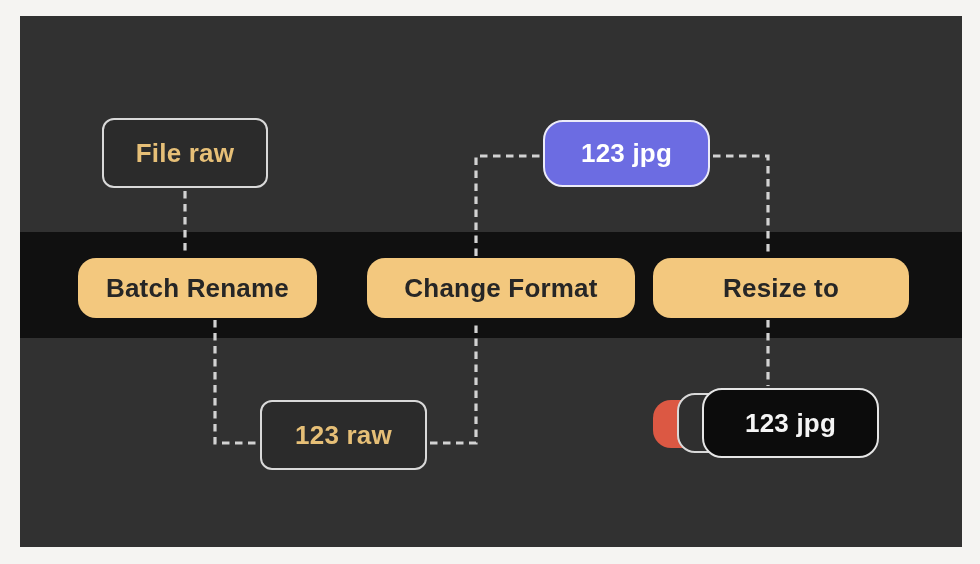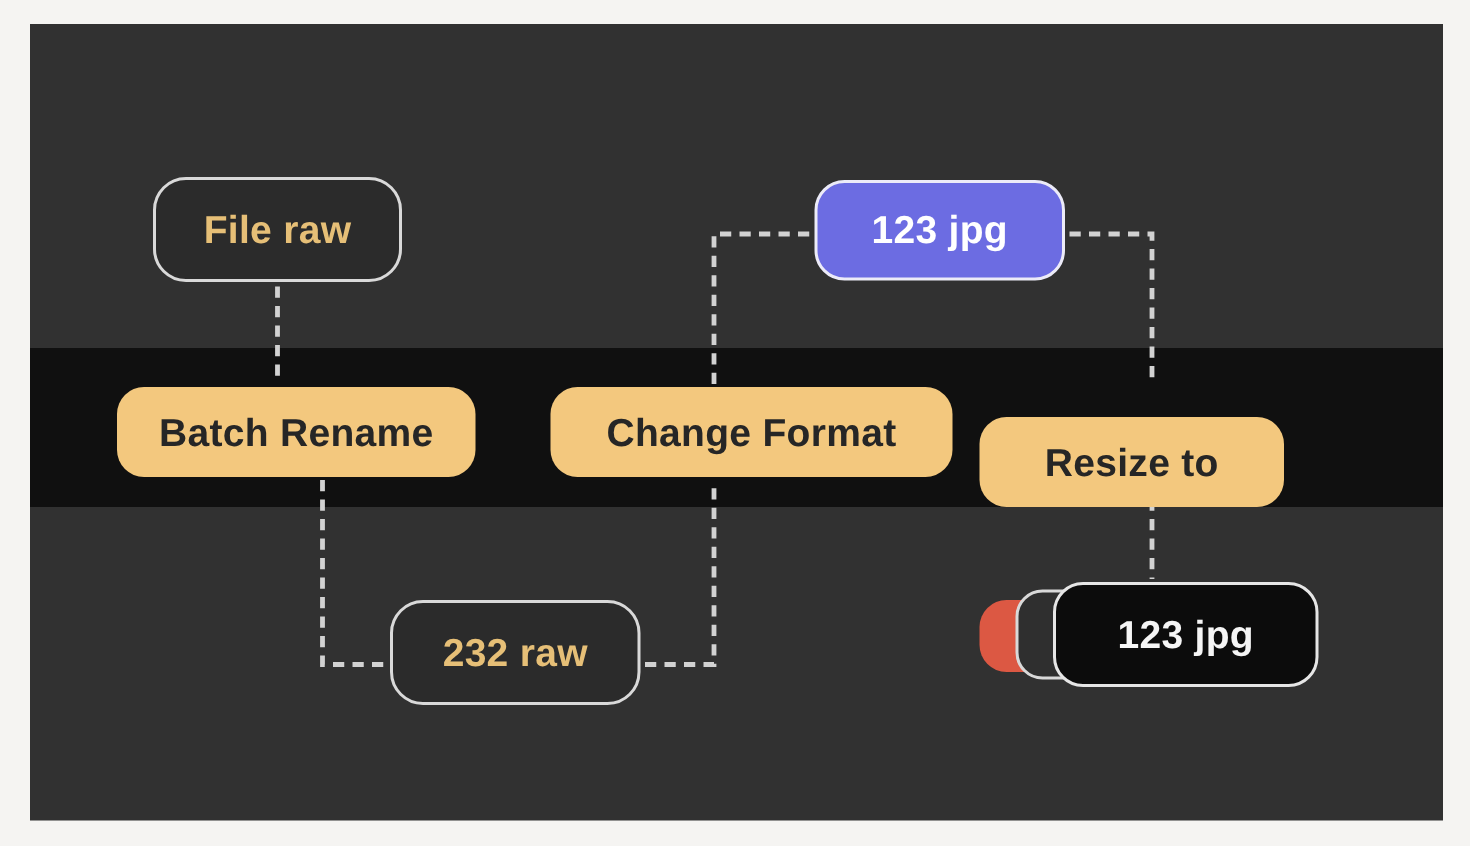--- a/index.html
+++ b/index.html
@@ -69,21 +69,21 @@
   }
   .node-action {
     background: var(--node-orange-bg);
     color: var(--node-orange-text);
     border-radius: 18px;
   }
   .node-outline {
     background: var(--node-outline-bg);
     border: 2.5px solid var(--node-outline-border);
     color: var(--node-outline-text);
-    border-radius: 22px;
+    border-radius: 12px;
   }
   .node-purple {
     background: var(--node-purple-bg);
     border: 2.5px solid var(--node-purple-border);
     color: var(--node-purple-text);
     border-radius: 20px;
   }
   .node-black {
     background: var(--node-black-bg);
     border: 2.5px solid var(--node-black-border);
@@ -105,21 +105,21 @@
     width: 74px; height: 60px;
     background: var(--stack-gray-bg);
     border: 2.5px solid var(--stack-gray-border);
     z-index: 2;
   }
   
   .n-file-raw      { left: 82px;  top: 102px; width: 166px; height: 70px; }
   .n-jpg-top       { left: 523px; top: 104px; width: 167px; height: 67px; }
   .n-batch-rename  { left: 58px;  top: 242px; width: 239px; height: 60px; }
   .n-change-format { left: 347px; top: 242px; width: 268px; height: 60px; }
-  .n-resize-to     { left: 633px; top: 242px; width: 203px; height: 60px; margin-top: 20px; }
+  .n-resize-to     { left: 633px; top: 242px; width: 256px; height: 60px; }
   .n-raw-bottom    { left: 240px; top: 384px; width: 167px; height: 70px; }
   .n-jpg-bottom    { left: 682px; top: 372px; width: 177px; height: 70px; }
 </style>
 </head>
 <body>
 
 <div class="page">
   <div class="panel">
 
     <div class="band"></div>
@@ -147,21 +147,21 @@
 
     <div class="node node-action n-change-format">
       <span>Change Format</span>
     </div>
 
     <div class="node node-action n-resize-to">
       <span>Resize to</span>
     </div>
 
     <div class="node node-outline n-raw-bottom">
-      <span>232 raw</span>
+      <span>123 raw</span>
     </div>
 
     <div class="stack-card red"></div>
     <div class="stack-card gray"></div>
     <div class="node node-black n-jpg-bottom">
       <span>123 jpg</span>
     </div>
 
   </div>
 </div>

